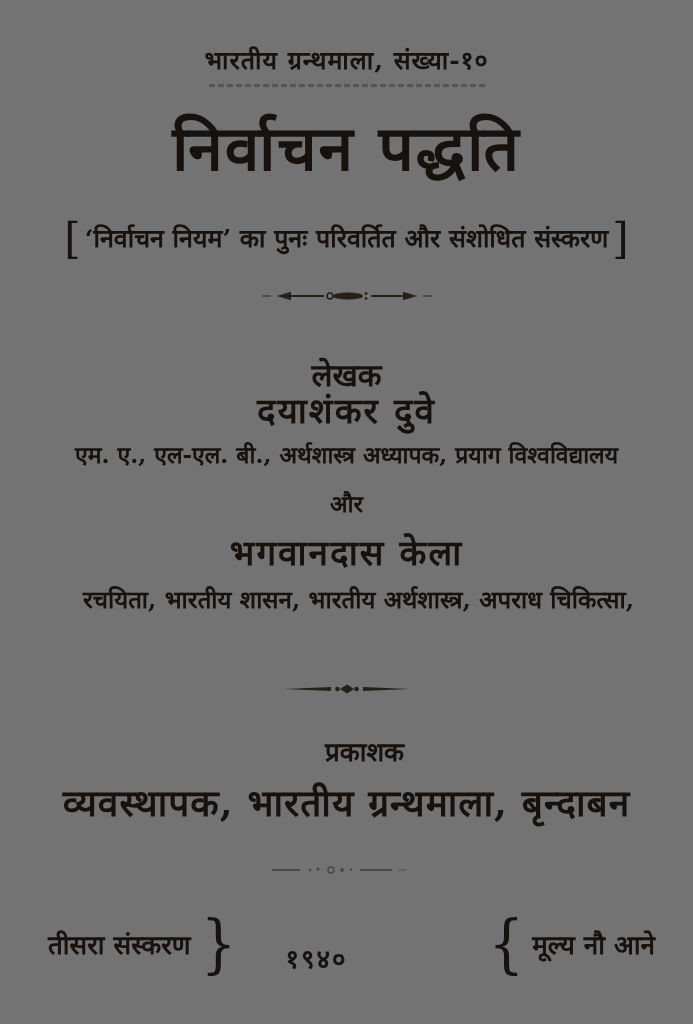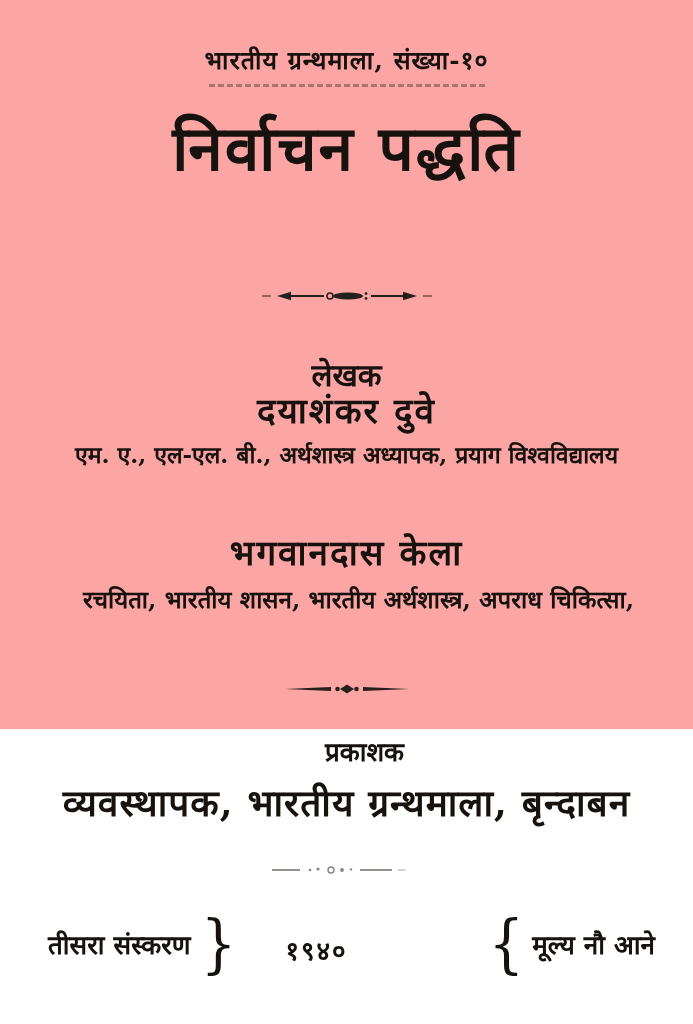--- a/index.html
+++ b/index.html
@@ -9,22 +9,22 @@
   body {
     width: 693px;
     height: 1024px;
     background: #ffffff;
     font-family: "DejaVu Serif", "Liberation Serif", serif;
     overflow: hidden;
   }
   .page {
     position: relative;
     width: 693px;
-    height: 729px;
-    background: #fca5a5;
+    height: 1024px;
+    background: #737373;
     color: #17120e;
   }
   .centered {
     position: absolute;
     left: 0;
     right: 0;
     text-align: center;
   }
   .series-line {
     top: 42px;
@@ -132,21 +132,21 @@
     font-size: 26px;
     font-weight: 700;
     display: flex;
     align-items: center;
     gap: 10px;
   }
   .imprint-center {
     position: absolute;
     left: 0;
     right: 60px;
-    top: 24px;
+    top: 32px;
     text-align: center;
     font-size: 26px;
     font-weight: 600;
     letter-spacing: 2px;
   }
   .imprint-right {
     position: absolute;
     right: 38px;
     top: 18px;
     font-size: 26px;
@@ -169,20 +169,23 @@
 <body>
 
 <div class="page">
 
   <div class="centered series-line">भारतीय ग्रन्थमाला, संख्या-१०</div>
 
   <div class="series-underline"></div>
 
   <div class="centered book-title">निर्वाचन पद्धति</div>
 
+  <div class="centered subtitle">
+    <span class="bracket">[</span><span>‘निर्वाचन नियम’ का पुनः परिवर्तित और संशोधित संस्करण</span><span class="bracket">]</span>
+  </div>
 
   <div class="ornament ornament-top">
     <svg width="170" height="14" viewBox="0 0 170 14">
       <line class="ink-stroke" x1="0" y1="7" x2="9" y2="7" stroke-width="1.6" opacity="0.6"></line>
       <polygon class="ink-fill" points="15,7 29,2.8 29,11.2"></polygon>
       <line class="ink-stroke" x1="27" y1="7" x2="62" y2="7" stroke-width="2"></line>
       <circle class="ink-stroke" cx="68" cy="7" r="3" fill="none" stroke-width="1.6"></circle>
       <ellipse class="ink-fill" cx="86" cy="7" rx="15" ry="3.6"></ellipse>
       <circle class="ink-fill" cx="104" cy="4.6" r="1.4"></circle>
       <circle class="ink-fill" cx="104" cy="9.4" r="1.4"></circle>
@@ -191,20 +194,21 @@
       <line class="ink-stroke" x1="161" y1="7" x2="170" y2="7" stroke-width="1.6" opacity="0.6"></line>
     </svg>
   </div>
 
   <div class="centered author-label">लेखक</div>
 
   <div class="centered author1-name">दयाशंकर दुवे</div>
 
   <div class="centered author1-credentials">एम. ए., एल-एल. बी., अर्थशास्त्र अध्यापक, प्रयाग विश्वविद्यालय</div>
 
+  <div class="centered conjunction">और</div>
 
   <div class="centered author2-name">भगवानदास केला</div>
 
   <div class="centered author2-credentials-1">रचयिता, भारतीय शासन, भारतीय अर्थशास्त्र, अपराध चिकित्सा,</div>
 
 
   <div class="ornament ornament-middle">
     <svg width="124" height="12" viewBox="0 0 124 12">
       <polygon class="ink-fill" points="0,6 46,3.9 46,8.1"></polygon>
       <circle class="ink-fill" cx="52.5" cy="6" r="2.3"></circle>

